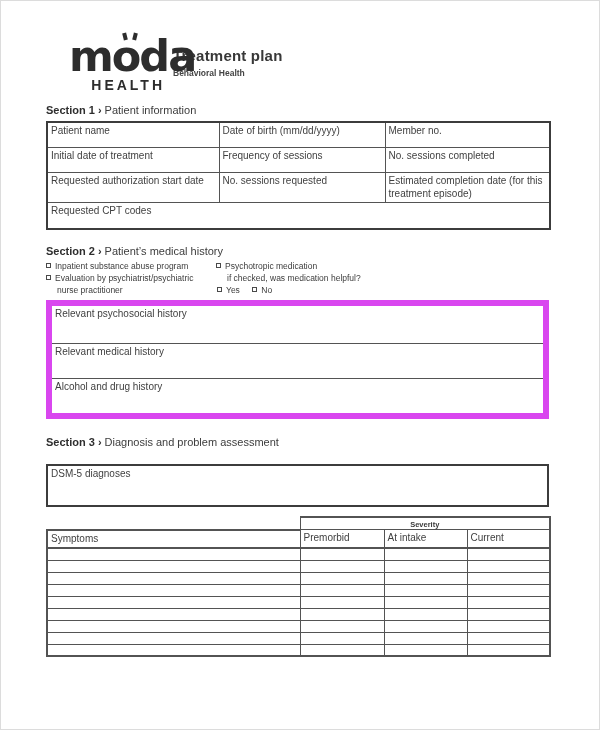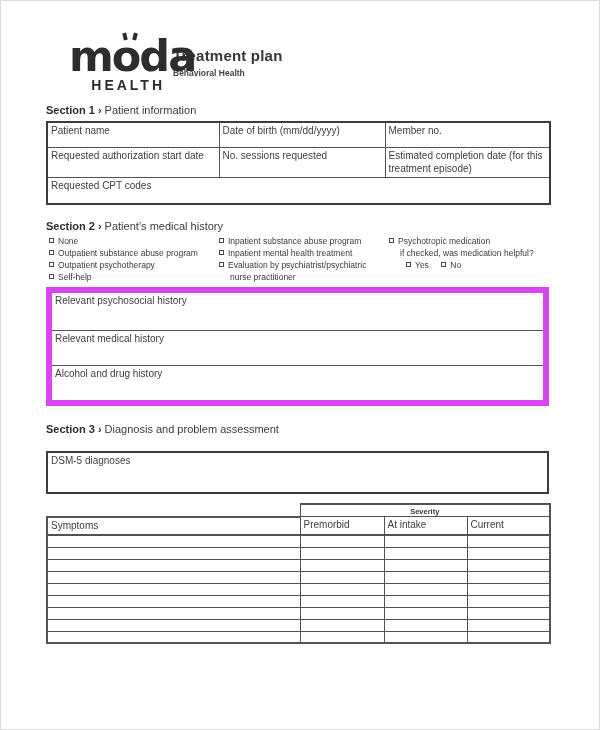--- a/index.html
+++ b/index.html
@@ -58,21 +58,21 @@
   .cb-c1 { width: 173px; padding-left: 3px; }
   .cb-c2 { width: 170px; }
   .cb-c3 { flex: 1; }
   .cb-item { white-space: normal; color: #3c3c3c; }
   .cb {
     display: inline-block; width: 5px; height: 5px;
     border: 1px solid #4a4a4a; margin-right: 4px; position: relative; top: -1px;
   }
   .cb-wrap { padding-left: 11px; text-indent: -11px; }
   .cb-followup { margin-left: 11px; color: #3c3c3c; }
-  .cb-ynrow { margin-left: 17px; }
+  .cb-ynrow { margin-left: 1px; }
   .cb-ynrow .yn { margin-right: 10px; }
 
   
   .hist-stack { width: 503px; margin-top: 4px; border: 6px solid #d946ef; }
   .hist-box { height: 35px; }
   .hist-box.first { height: 37px; }
   .hist-box + .hist-box { border-top: 1px solid #535353; }
 
   
   .dsm-box { width: 503px; height: 43px; border: 2px solid #3c3c3c; margin-top: 16px; }
@@ -124,20 +124,31 @@
         <td>
               <span class="cell-label">Patient name</span>
             </td>
         <td>
               <span class="cell-label">Date of birth (mm/dd/yyyy)</span>
             </td>
         <td>
               <span class="cell-label">Member no.</span>
             </td>
       </tr>
+      <tr class="r2">
+        <td>
+              <span class="cell-label">Initial date of treatment</span>
+            </td>
+        <td>
+              <span class="cell-label">Frequency of sessions</span>
+            </td>
+        <td>
+              <span class="cell-label">No. sessions completed</span>
+            </td>
+      </tr>
       <tr class="r3">
         <td>
               <span class="cell-label">Requested authorization start date</span>
             </td>
         <td>
               <span class="cell-label">No. sessions requested</span>
             </td>
         <td>
               <span class="cell-label">Estimated completion date (for this treatment episode)</span>
             </td>
@@ -148,29 +159,22 @@
             </td>
       </tr>
     </tbody>
       </table>
 
     <div class="sec-head sh2">
       <span class="sec-label">Section 2</span><span class="sec-sep">›</span><span class="sec-title">Patient’s medical history</span>
     </div>
 
     <div class="cb-grid">
-      <div class="cb-col cb-c1">
-        <div class="cb-item cb-wrap"><span class="cb"></span><span>None</span></div>
-        <div class="cb-item cb-wrap"><span class="cb"></span><span>Outpatient substance abuse program</span></div>
-        <div class="cb-item cb-wrap"><span class="cb"></span><span>Outpatient psychotherapy</span></div>
-        <div class="cb-item cb-wrap"><span class="cb"></span><span>Self-help</span></div>
-      </div>
       <div class="cb-col cb-c2">
         <div class="cb-item cb-wrap"><span class="cb"></span><span>Inpatient substance abuse program</span></div>
-        <div class="cb-item cb-wrap"><span class="cb"></span><span>Inpatient mental health treatment</span></div>
         <div class="cb-item cb-wrap"><span class="cb"></span><span>Evaluation by psychiatrist/psychiatric nurse practitioner</span></div>
       </div>
       <div class="cb-col cb-c3">
         <div class="cb-item cb-wrap"><span class="cb"></span><span>Psychotropic medication</span></div>
         <div class="cb-followup">if checked, was medication helpful?</div>
         <div class="cb-ynrow">
           <span class="yn cb-item"><span class="cb"></span><span>Yes</span></span>
           <span class="yn cb-item"><span class="cb"></span><span>No</span></span>
         </div>
       </div>

